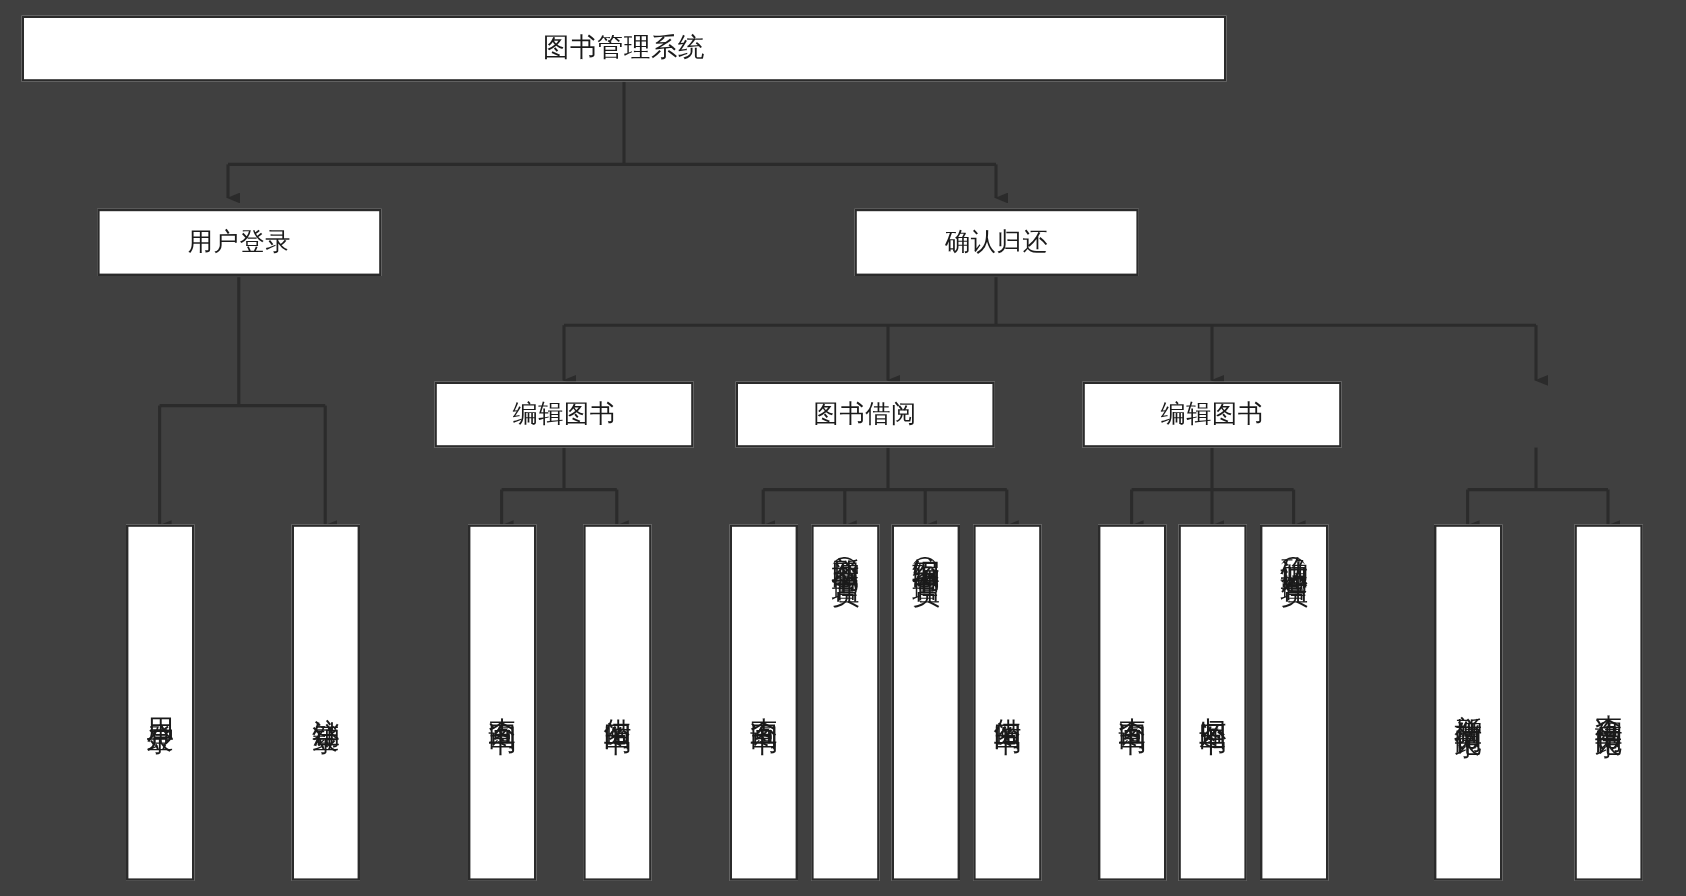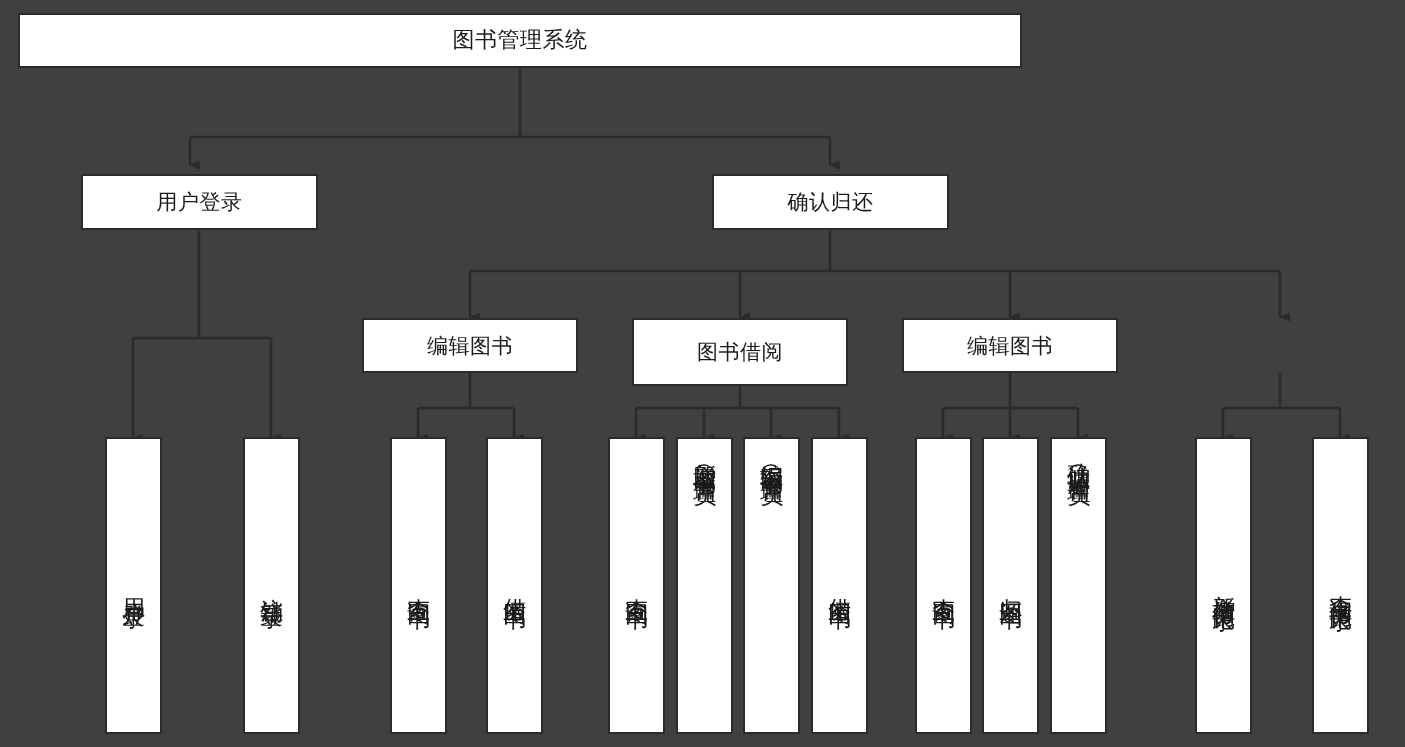--- a/index.html
+++ b/index.html
@@ -140,21 +140,21 @@
   <div class="node horiz" style="left:81px; top:174px; width:237px; height:56px;">
     <span class="lbl">用户登录</span>
   </div>
   <div class="node horiz" style="left:712px; top:174px; width:237px; height:56px;">
     <span class="lbl">确认归还</span>
   </div>
 
   <div class="node horiz" style="left:362px; top:318px; width:216px; height:55px;">
     <span class="lbl">编辑图书</span>
   </div>
-  <div class="node horiz" style="left:632px; top:318px; width:216px; height:68px;">
+  <div class="node horiz" style="left:613px; top:318px; width:216px; height:55px;">
     <span class="lbl">图书借阅</span>
   </div>
   <div class="node horiz" style="left:902px; top:318px; width:216px; height:55px;">
     <span class="lbl">编辑图书</span>
   </div>
 
   <div class="node vert" style="left:105px; top:437px; width:57px; height:297px;">
     <span class="lbl">用户登录</span>
   </div>
   <div class="node vert" style="left:243px; top:437px; width:57px; height:297px;">

